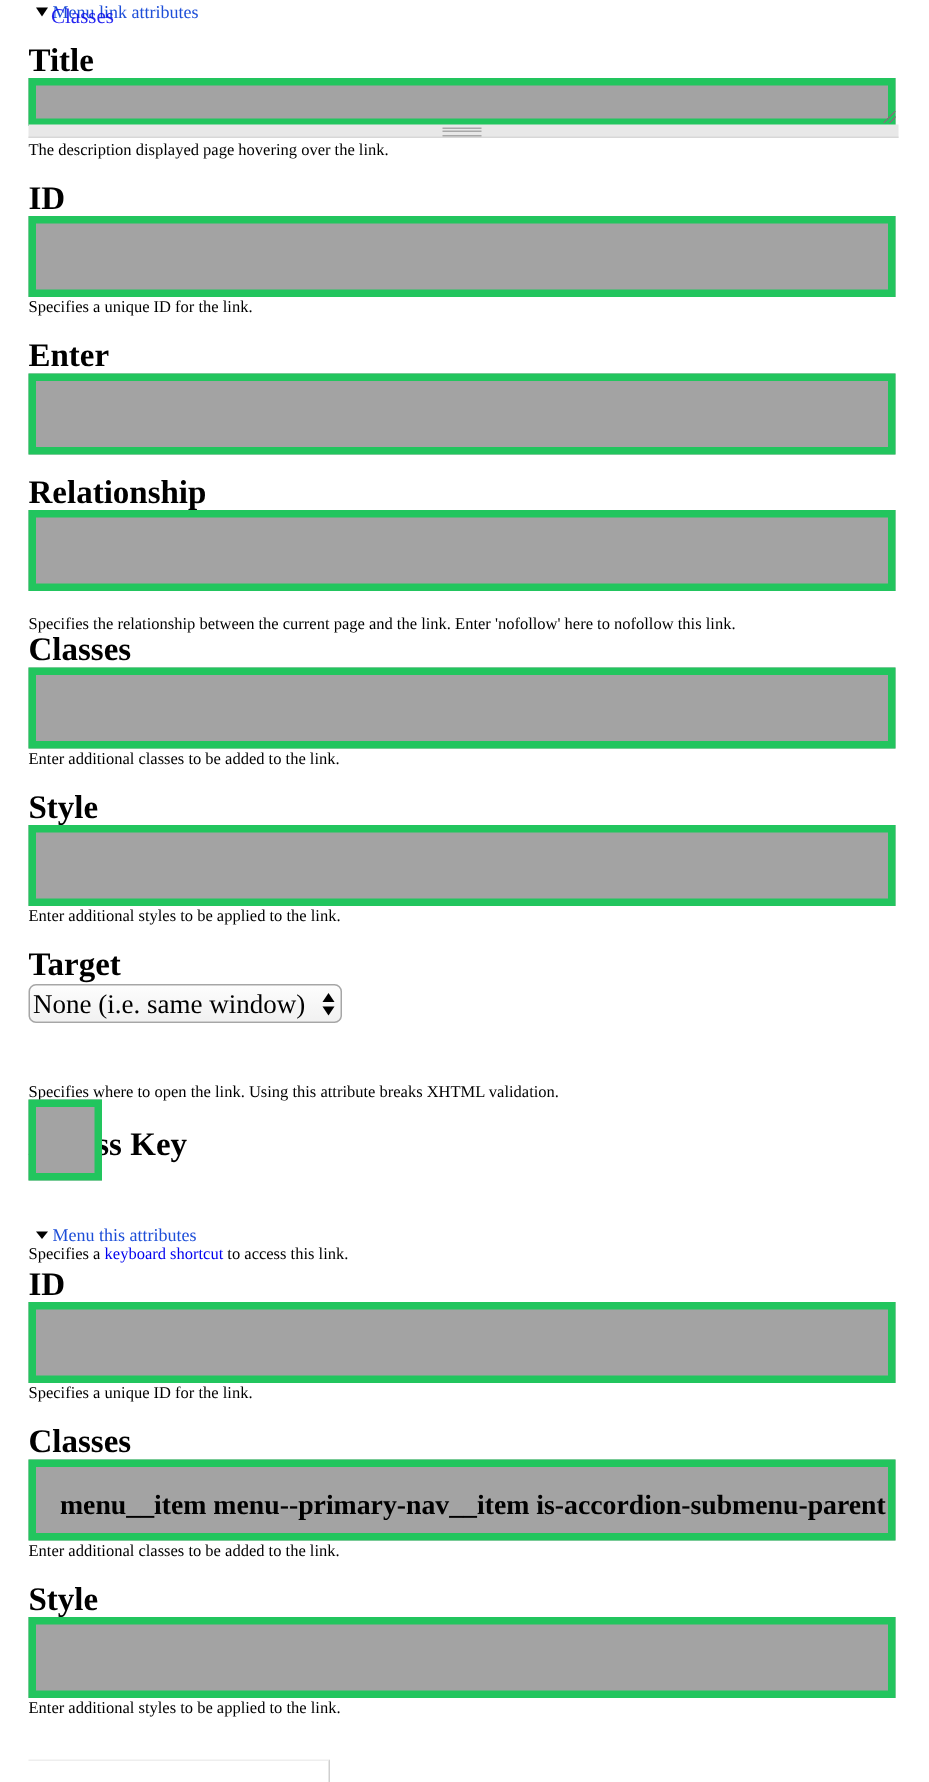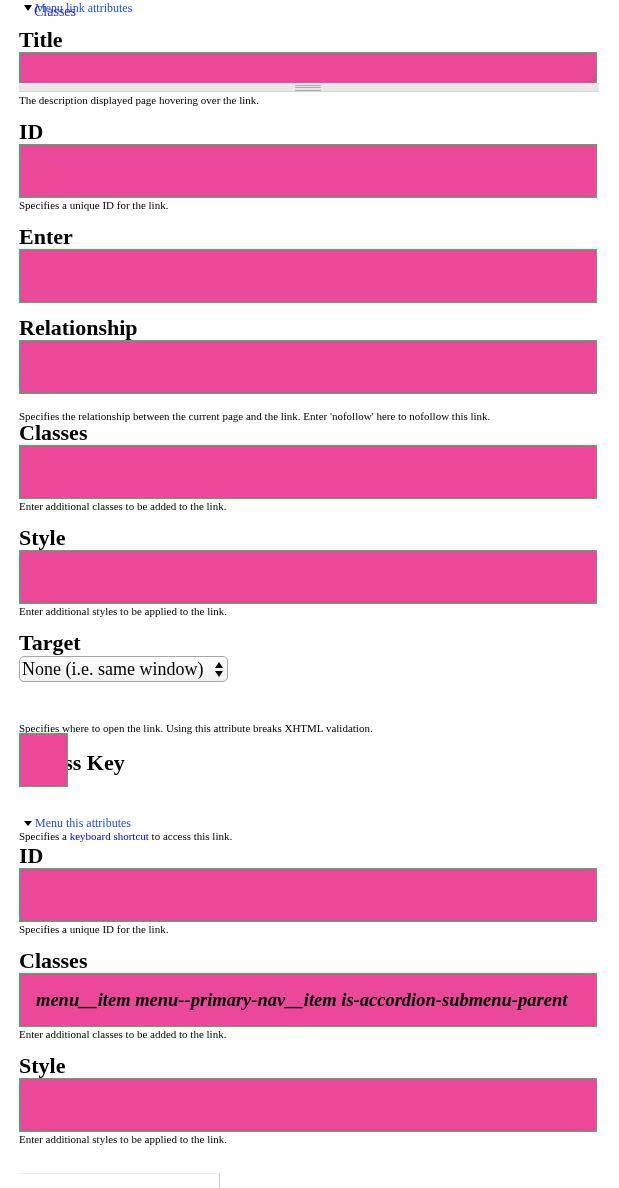--- a/index.html
+++ b/index.html
@@ -22,23 +22,22 @@
     .overlap {
       position: absolute; left: 34px; top: 4px; font-size: 14px; color: #0000ee;
       white-space: nowrap; line-height: 16px; opacity: 0.85;
     }
     .label {
       position: absolute; left: 19px; font-weight: bold; font-size: 22px;
       line-height: 20px; white-space: nowrap;
     }
     .field {
       position: absolute; left: 19px; width: 578px; box-sizing: border-box;
-      border: 1px solid #22c55e; background: #ec4899; margin: 0; padding: 0;
+      border: 5px solid #22c55e; background: #a3a3a3; margin: 0; padding: 0;
       font-family: "Liberation Serif", serif;
-      font-style: italic;
     }
     .desc {
       position: absolute; left: 19px; font-size: 11px; line-height: 13px;
       white-space: nowrap; color: #000;
     }
     .desc a { color: #0000ee; text-decoration: none; }
     .grip-bar {
       position: absolute; left: 19px; top: 83px; width: 580px; height: 9px;
       background: #e8e8e8; border-bottom: 1px solid #d7d7d7; box-sizing: border-box;
     }

